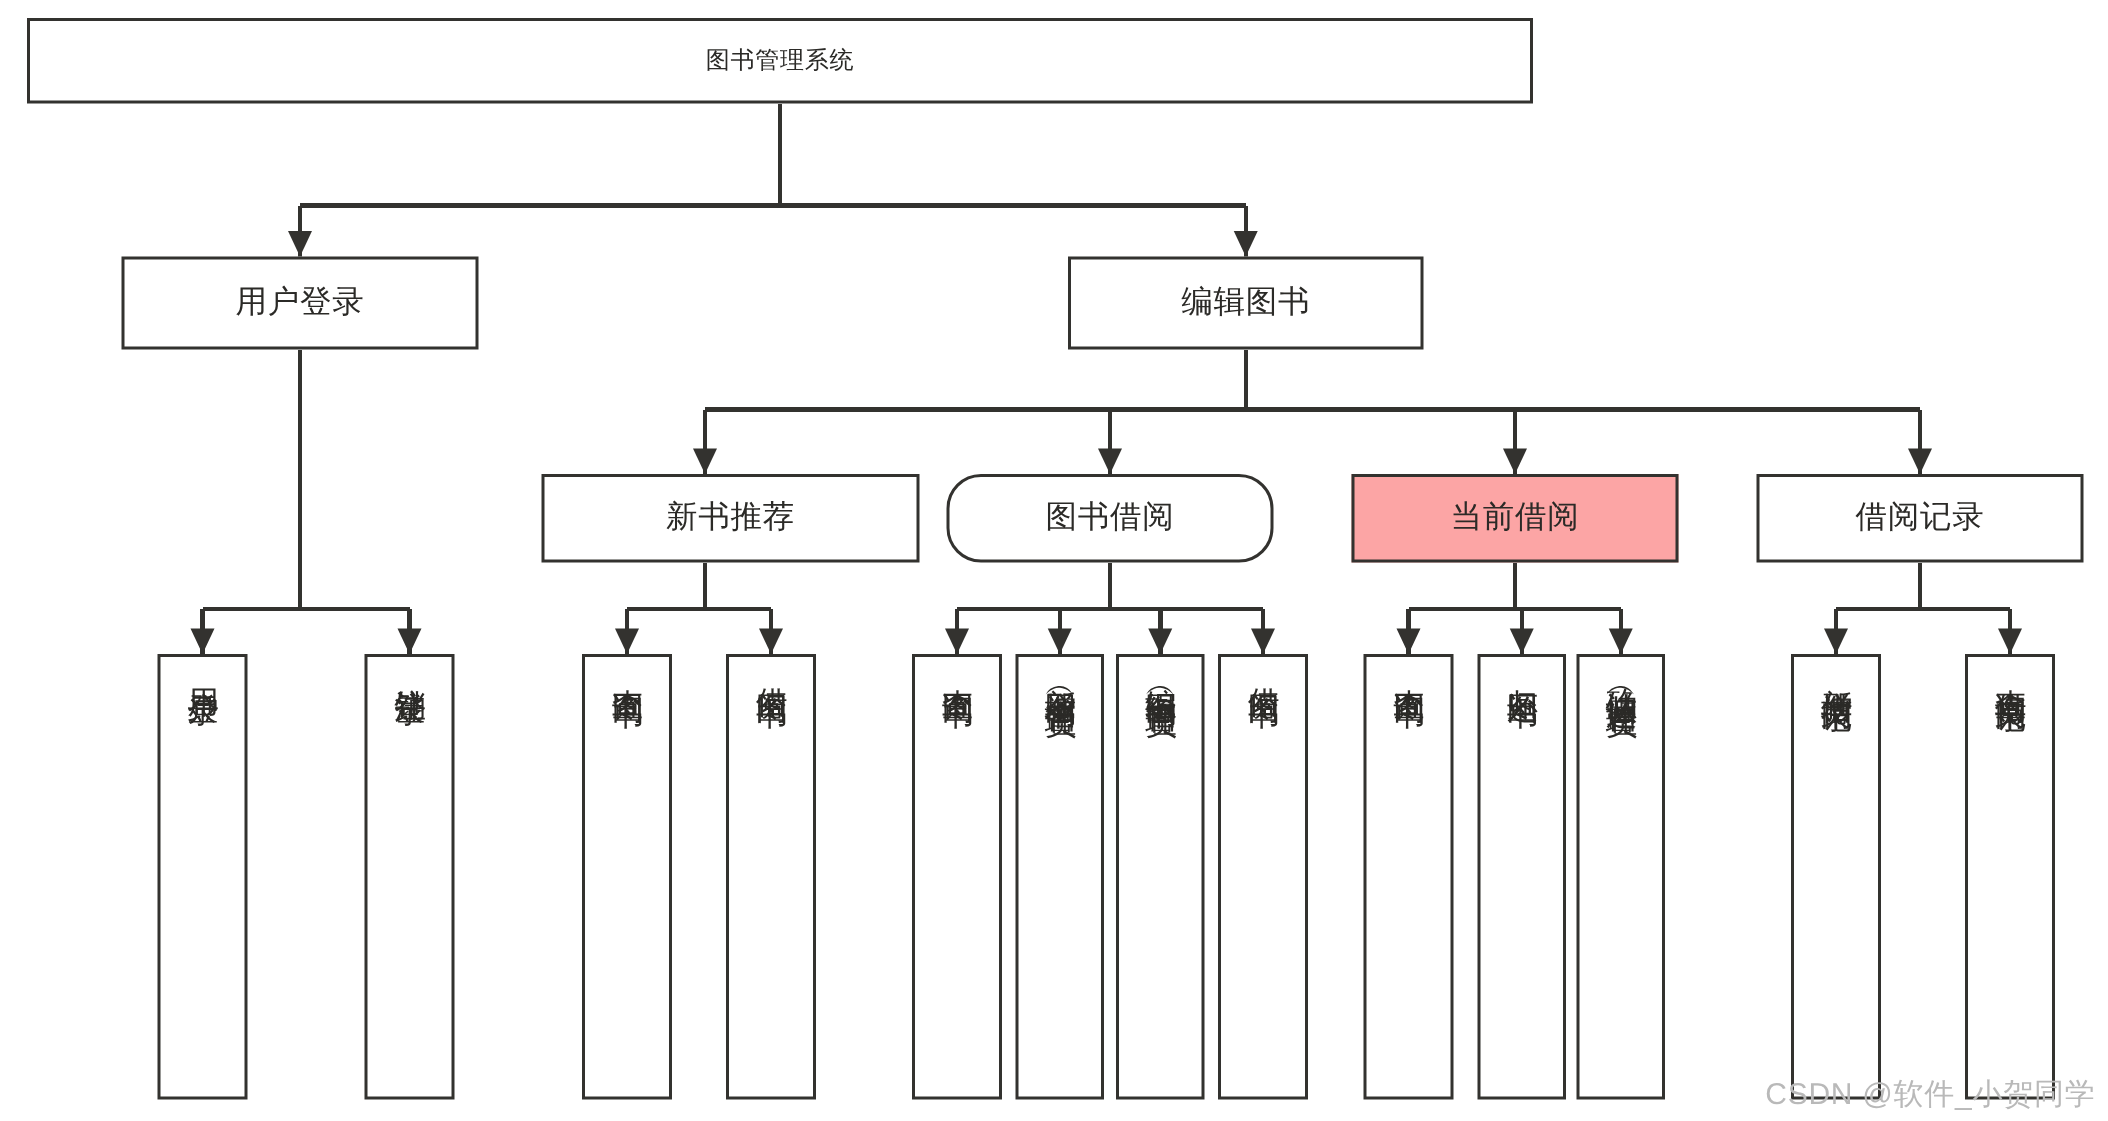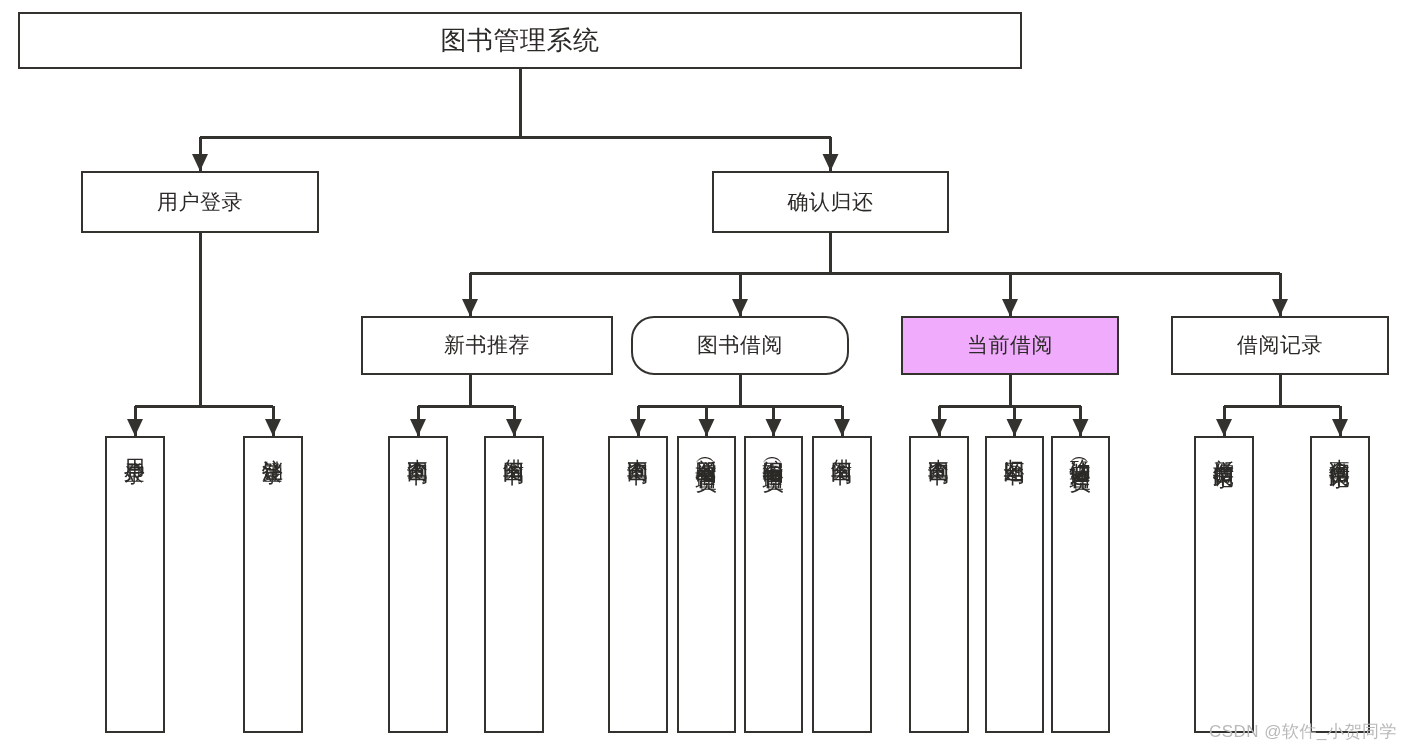--- a/index.html
+++ b/index.html
@@ -48,26 +48,26 @@
     align-items: flex-start;
     padding-top: 4px;
   }
   .node.vertical .node-label {
     writing-mode: vertical-rl;
     text-orientation: upright;
     font-size: 21px;
     letter-spacing: 2px;
     line-height: 1;
   }
-  .node.root .node-label { font-size: 26px; }
+  .node.root .node-label { font-size: 16px; }
   .watermark {
     position: absolute;
     right: 8px;
     bottom: 4px;
-    font-size: 17px;
+    font-size: 20px;
     color: #b9b9b9;
     letter-spacing: 0.5px;
     white-space: nowrap;
     pointer-events: none;
   }
 </style>
 </head>
 <body>
 
 <div id="diagram-root">
@@ -128,29 +128,29 @@
     </svg>
 
   <div id="nodes-layer">
       <div class="node horizontal root" style="left: 18px; top: 12px; width: 1004px; height: 57px; border-color: rgb(51, 50, 47); background: rgb(255, 255, 255);">
         <span class="node-label" style="color: rgb(43, 42, 39);">图书管理系统</span>
       </div>
       <div class="node horizontal" style="left: 81px; top: 171px; width: 238px; height: 62px; border-color: rgb(51, 50, 47); background: rgb(255, 255, 255);">
         <span class="node-label" style="color: rgb(43, 42, 39);">用户登录</span>
       </div>
       <div class="node horizontal" style="left: 712px; top: 171px; width: 237px; height: 62px; border-color: rgb(51, 50, 47); background: rgb(255, 255, 255);">
-        <span class="node-label" style="color: rgb(43, 42, 39);">确认归还</span>
+        <span class="node-label" style="color: rgb(43, 42, 39);">编辑图书</span>
       </div>
       <div class="node horizontal" style="left: 361px; top: 316px; width: 252px; height: 59px; border-color: rgb(51, 50, 47); background: rgb(255, 255, 255);">
         <span class="node-label" style="color: rgb(43, 42, 39);">新书推荐</span>
       </div>
       <div class="node horizontal" style="left: 631px; top: 316px; width: 218px; height: 59px; border-color: rgb(51, 50, 47); background: rgb(255, 255, 255); border-radius: 23px;">
         <span class="node-label" style="color: rgb(43, 42, 39);">图书借阅</span>
       </div>
-      <div class="node horizontal" style="left: 901px; top: 316px; width: 218px; height: 59px; border-color: rgb(51, 50, 47); background: #f0abfc;">
+      <div class="node horizontal" style="left: 901px; top: 316px; width: 218px; height: 59px; border-color: rgb(51, 50, 47); background: #fca5a5;">
         <span class="node-label" style="color: rgb(43, 42, 39);">当前借阅</span>
       </div>
       <div class="node horizontal" style="left: 1171px; top: 316px; width: 218px; height: 59px; border-color: rgb(51, 50, 47); background: rgb(255, 255, 255);">
         <span class="node-label" style="color: rgb(43, 42, 39);">借阅记录</span>
       </div>
       <div class="node vertical" style="left: 105px; top: 436px; width: 60px; height: 297px; border-color: rgb(51, 50, 47); background: rgb(255, 255, 255);">
         <span class="node-label" style="color: rgb(43, 42, 39);">用户登录</span>
       </div>
       <div class="node vertical" style="left: 243px; top: 436px; width: 60px; height: 297px; border-color: rgb(51, 50, 47); background: rgb(255, 255, 255);">
         <span class="node-label" style="color: rgb(43, 42, 39);">注销登录</span>

